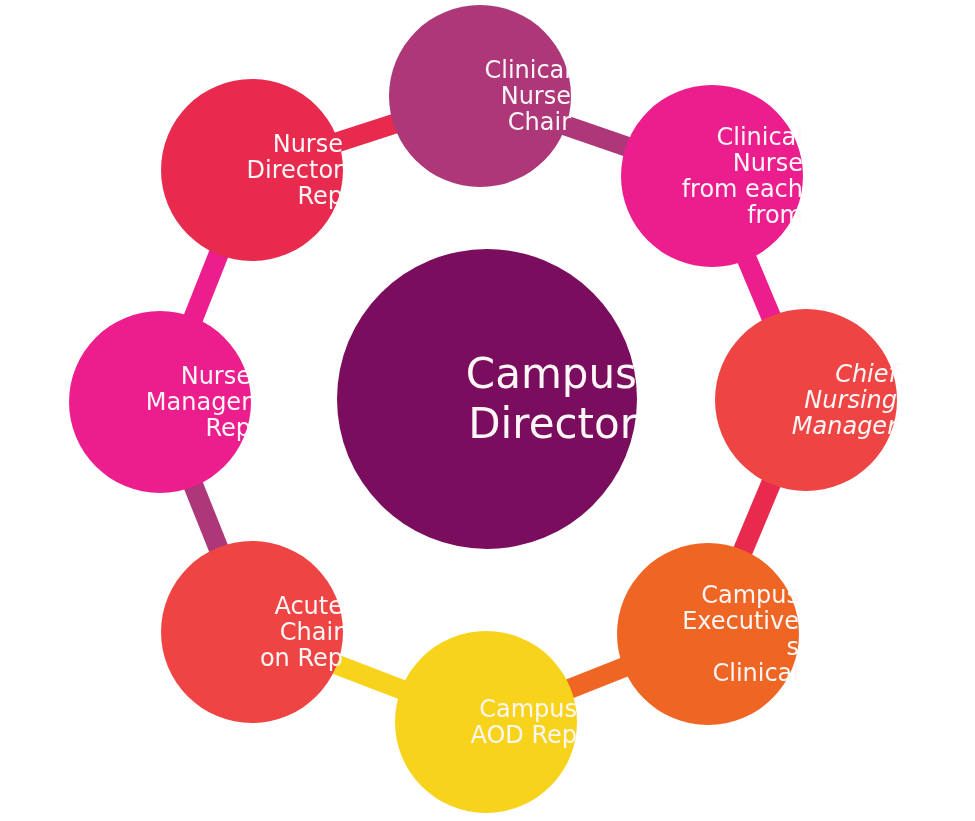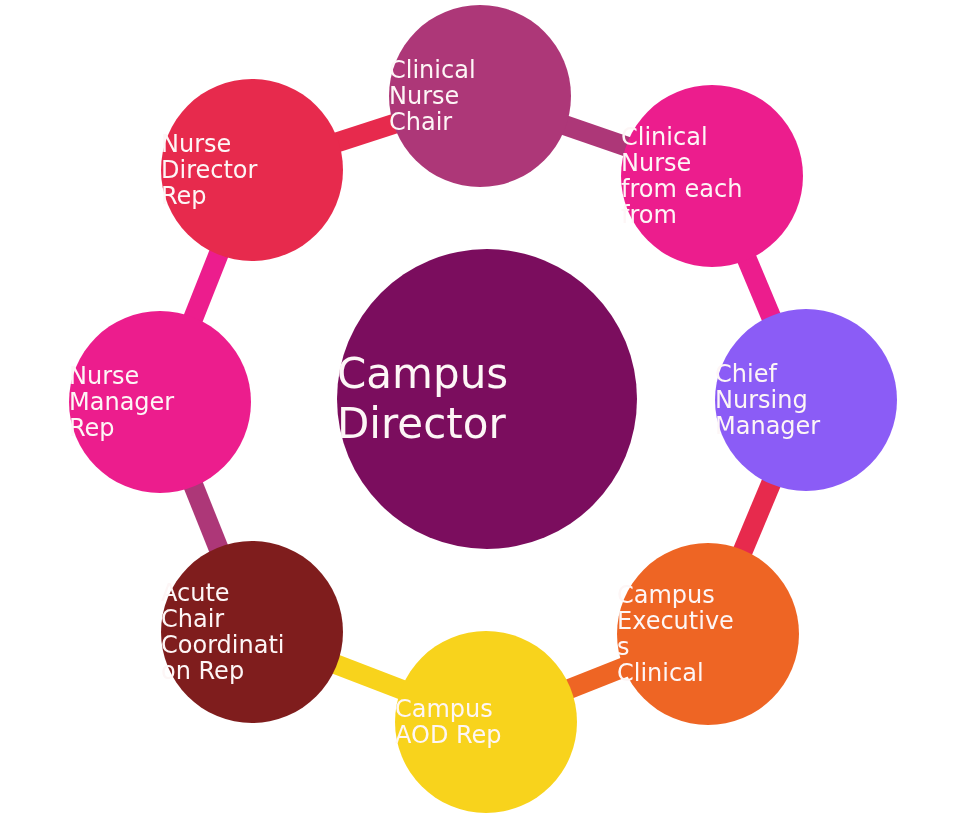--- a/index.html
+++ b/index.html
@@ -20,21 +20,21 @@
     left: 0;
     top: 0;
     width: 975px;
     height: 821px;
   }
   .node {
     position: absolute;
     border-radius: 50%;
     display: flex;
     flex-direction: column;
-    align-items: flex-start;
+    align-items: flex-end;
     justify-content: center;
     text-align: center;
     color: #fdf6f6;
   }
   .outer-node {
     width: 182px;
     height: 182px;
     font-size: 24px;
     line-height: 26px;
   }
@@ -84,42 +84,41 @@
     <div class="node-line">Chair</div>
   </div>
 
   <div class="node outer-node pos-unit" style="background: rgb(236, 29, 141);">
     <div class="node-line">Clinical</div>
     <div class="node-line">Nurse</div>
     <div class="node-line">from each</div>
     <div class="node-line">from</div>
   </div>
 
-  <div class="node outer-node pos-chief" style="background: #8b5cf6;">
+  <div class="node outer-node pos-chief" style="background: #ef4444; font-style: italic;">
     <div class="node-line">Chief</div>
     <div class="node-line">Nursing</div>
     <div class="node-line">Manager</div>
   </div>
 
   <div class="node outer-node pos-ops" style="background: rgb(238, 101, 36);">
     <div class="node-line">Campus</div>
     <div class="node-line">Executive</div>
     <div class="node-line">s</div>
     <div class="node-line">Clinical</div>
   </div>
 
   <div class="node outer-node pos-aod" style="background: rgb(248, 211, 28);">
     <div class="node-line">Campus</div>
     <div class="node-line">AOD Rep</div>
   </div>
 
-  <div class="node outer-node pos-acute" style="background: #7f1d1d;">
+  <div class="node outer-node pos-acute" style="background: #ef4444;">
     <div class="node-line">Acute</div>
     <div class="node-line">Chair</div>
-    <div class="node-line">Coordinati</div>
     <div class="node-line">on Rep</div>
   </div>
 
   <div class="node outer-node pos-manager" style="background: rgb(236, 29, 141);">
     <div class="node-line">Nurse</div>
     <div class="node-line">Manager</div>
     <div class="node-line">Rep</div>
   </div>
 
   <div class="node outer-node pos-director" style="background: rgb(231, 42, 77);">

